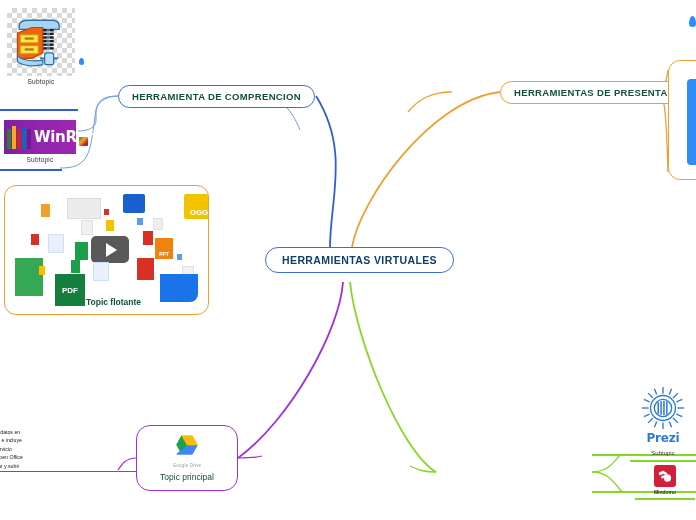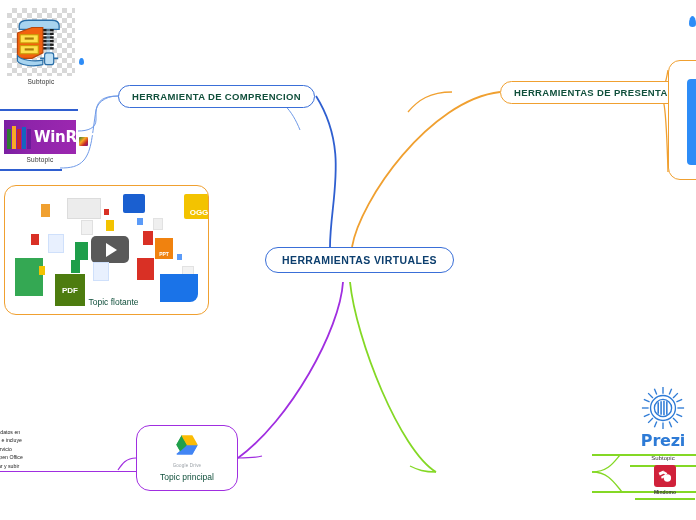--- a/index.html
+++ b/index.html
@@ -91,21 +91,21 @@
     position: absolute; left: 4px; top: 185px;
     width: 205px; height: 130px;
     border: 1.6px solid #f0a030;
     border-radius: 12px;
     background: #fff;
     overflow: hidden;
   }
   #floating .fcap {
     position: absolute; left: 14px; right: 0; bottom: 7px;
     text-align: center;
-    font-size: 8.5px; font-weight: normal; color: #11503c;
+    font-size: 8.5px; font-weight: bold; color: #11503c;
   }
   .fi { position: absolute; }
   .playbtn {
     position: absolute;
     width: 38px; height: 27px;
     background: #595959;
     border-radius: 5px;
     display: flex; align-items: center; justify-content: center;
   }
   .playbtn .tri {
@@ -160,21 +160,21 @@
     background: #2d8cf7;
     border-radius: 4px;
   }
 
   
   #prezi {
     position: absolute; left: 630px; top: 385px;
     display: flex; flex-direction: column; align-items: center;
   }
   #prezi .pz-word {
-    font-size: 16px; font-weight: bold; color: #2e7bd6;
+    font-size: 12px; font-weight: bold; color: #2e7bd6;
     font-family: "DejaVu Sans", sans-serif; letter-spacing: -.2px;
   }
   #prezi .pz-cap { font-size: 6px; color: #333; margin-top: 5px; }
   #prezi .underline-g { height: 2px; width: 66px; background: #84d825; margin-top: 4px; }
 
   #mindomo {
     position: absolute; left: 635px; top: 465px;
     display: flex; flex-direction: column; align-items: center;
   }
   #mindomo .md-sq {
@@ -327,21 +327,21 @@
     </div>
     <div class="fi" style="left:172px; top:68px; width:5px; height:6px; background:#5b9bf8;"></div>
 
     <div class="fi" style="left:66px; top:74px; width:9px; height:13px; background:#1e9e4a;"></div>
     <div class="fi" style="left:88px; top:76px; width:16px; height:19px; background:#e8f0fe; border:1px solid #cfe0fb;"></div>
     <div class="fi" style="left:132px; top:72px; width:17px; height:22px; background:#d93025;"></div>
     <div class="fi" style="left:177px; top:80px; width:12px; height:14px; background:#f2f2f2; border:1px solid #e2e2e2;"></div>
 
     <div class="fi" style="left:10px; top:72px; width:28px; height:38px; background:#34a853;"></div>
     <div class="fi" style="left:34px; top:80px; width:6px; height:9px; background:#f3c300;"></div>
-    <div class="fi" style="left:50px; top:88px; width:30px; height:32px; background:#4d7c0f; display:flex; align-items:center; justify-content:center;">
+    <div class="fi" style="left:50px; top:88px; width:30px; height:32px; background:#15803d; display:flex; align-items:center; justify-content:center;">
       <span style="font-size:8px; font-weight:bold; color:#fff;">PDF</span>
     </div>
     <div class="fi" style="left:155px; top:88px; width:38px; height:28px; background:#1a73e8; border-radius:0 0 8px 0;"></div>
 
     <div class="fcap">Topic flotante</div>
   </div>
 
   <div id="note">
     <div>o de almacenamiento de datos en</div>
     <div>gle en su versión gratuita e incluye</div>

